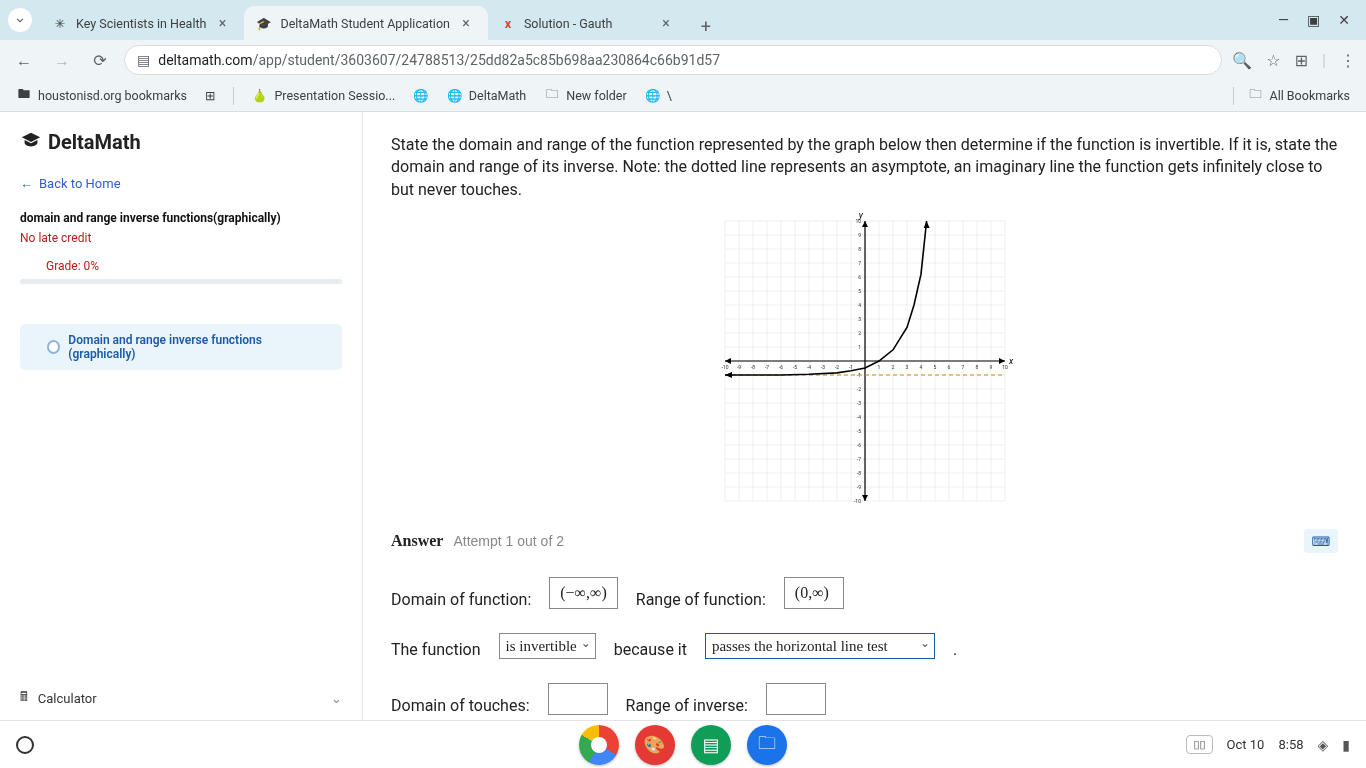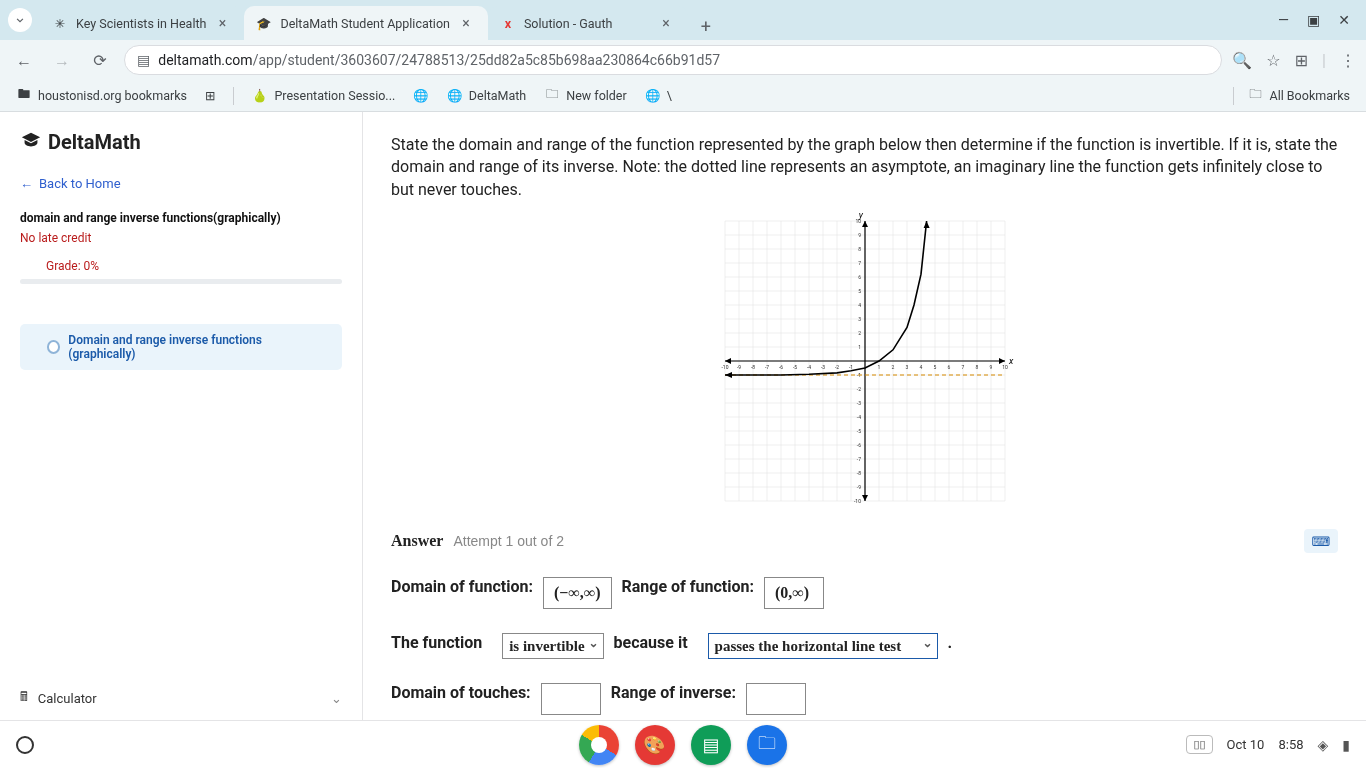--- a/index.html
+++ b/index.html
@@ -41,25 +41,25 @@
   .side-foot-item .chev { margin-left:auto; color:#888; }
   .logout { color:#2f5fce; margin-left:auto; font-size:12.5px; }
   .content { flex:1; overflow:auto; padding:22px 28px 24px 28px; font-family:"Times New Roman",serif; font-size:16px; color:#222; }
   .prompt { line-height:1.4; margin-bottom:10px; }
   .graph-wrap { display:flex; justify-content:center; margin:8px 0 16px 0; }
   .graph { background:#fff; }
   .answer-row { display:flex; align-items:center; margin-top:18px; }
   .answer-label { font-weight:700; font-family:"Times New Roman",serif; }
   .attempt { font-size:14px; color:#888; margin-left:10px; font-family:-apple-system,Arial,sans-serif; }
   .kbd-badge { margin-left:auto; width:34px; height:24px; background:#eaf4fb; border-radius:4px; display:flex; align-items:center; justify-content:center; color:#1b5aa9; font-size:13px; }
-  .ans-line { display:flex; align-items:flex-start; gap:10px; margin-top:24px; flex-wrap:wrap;font-weight:bold; }
+  .ans-line { display:flex; align-items:flex-end; gap:18px; margin-top:24px; flex-wrap:wrap; }
   .ans-line .lbl { }
   .mathbox { border:1px solid #888; padding:4px 10px; min-width:60px; height:32px; display:flex; align-items:center; font-family:"Times New Roman",serif; background:#fff; }
   .mathbox.empty { width:50px; }
-  .dropdown { border:1px solid #888; height:26px; padding:0 18px 0 6px; font-family:"Times New Roman",serif; font-size:15px; background:#fff; position:relative; display:flex; align-items:center;margin-left:10px; }
+  .dropdown { border:1px solid #888; height:26px; padding:0 18px 0 6px; font-family:"Times New Roman",serif; font-size:15px; background:#fff; position:relative; display:flex; align-items:center; }
   .dropdown::after { content:"⌄"; position:absolute; right:4px; top:2px; font-size:12px; color:#555; }
   .dropdown.blue { border-color:#1b5aa9; }
   .taskbar { position:absolute; bottom:0; left:0; right:0; height:48px; background:#fff; border-top:1px solid #e4e4e6; display:flex; align-items:center; padding:0 16px; }
   .taskbar .circle-btn { width:18px; height:18px; border:2px solid #333; border-radius:50%; cursor:pointer; }
   .dock { position:absolute; left:50%; transform:translateX(-50%); display:flex; gap:16px; }
   .dock-item { width:40px; height:40px; border-radius:50%; display:flex; align-items:center; justify-content:center; background:#fff; box-shadow:0 1px 3px rgba(0,0,0,0.25); font-size:18px; }
   .tray { margin-left:auto; display:flex; align-items:center; gap:14px; font-size:13px; color:#333; }
   .tray .ic { font-size:14px; color:#555; }
 </style>
 </head>

